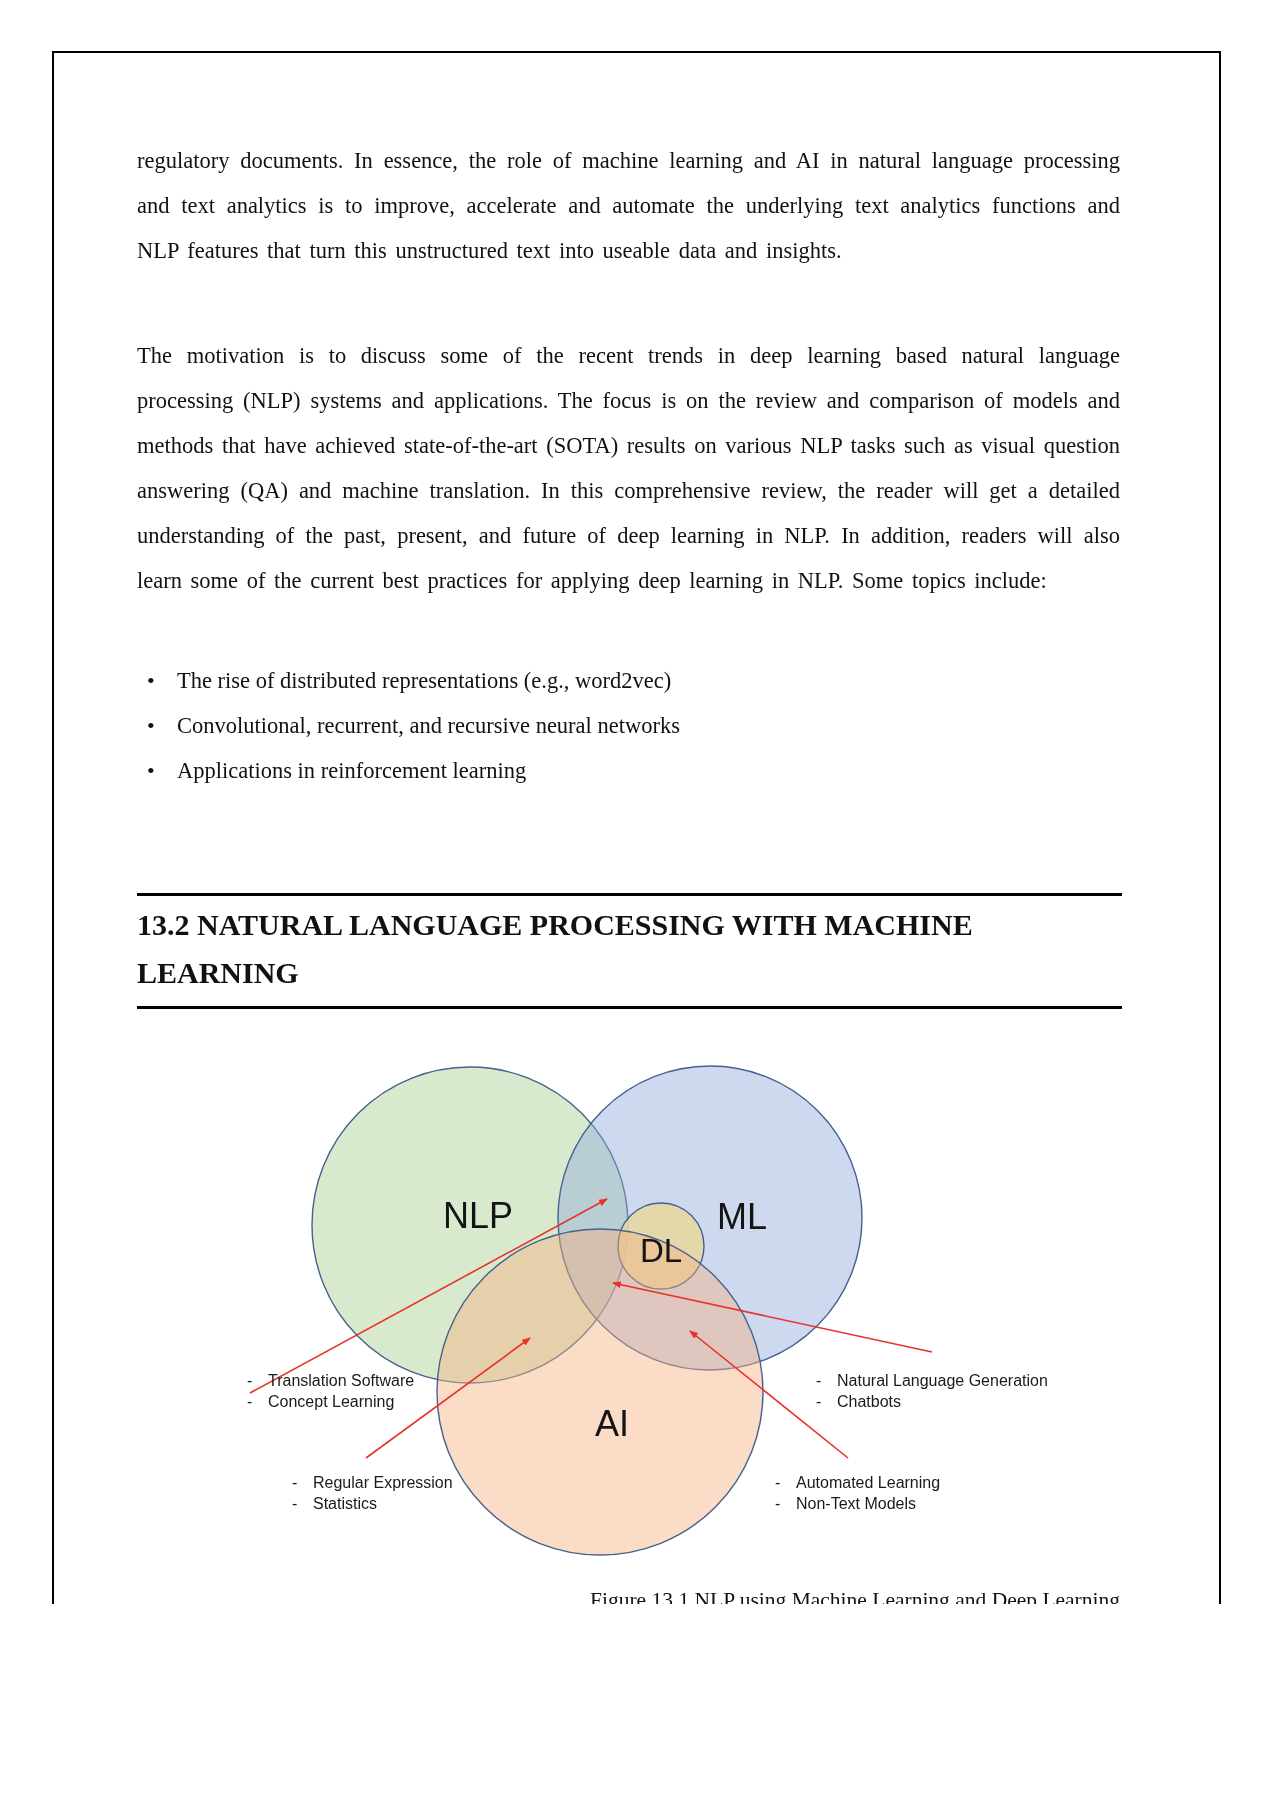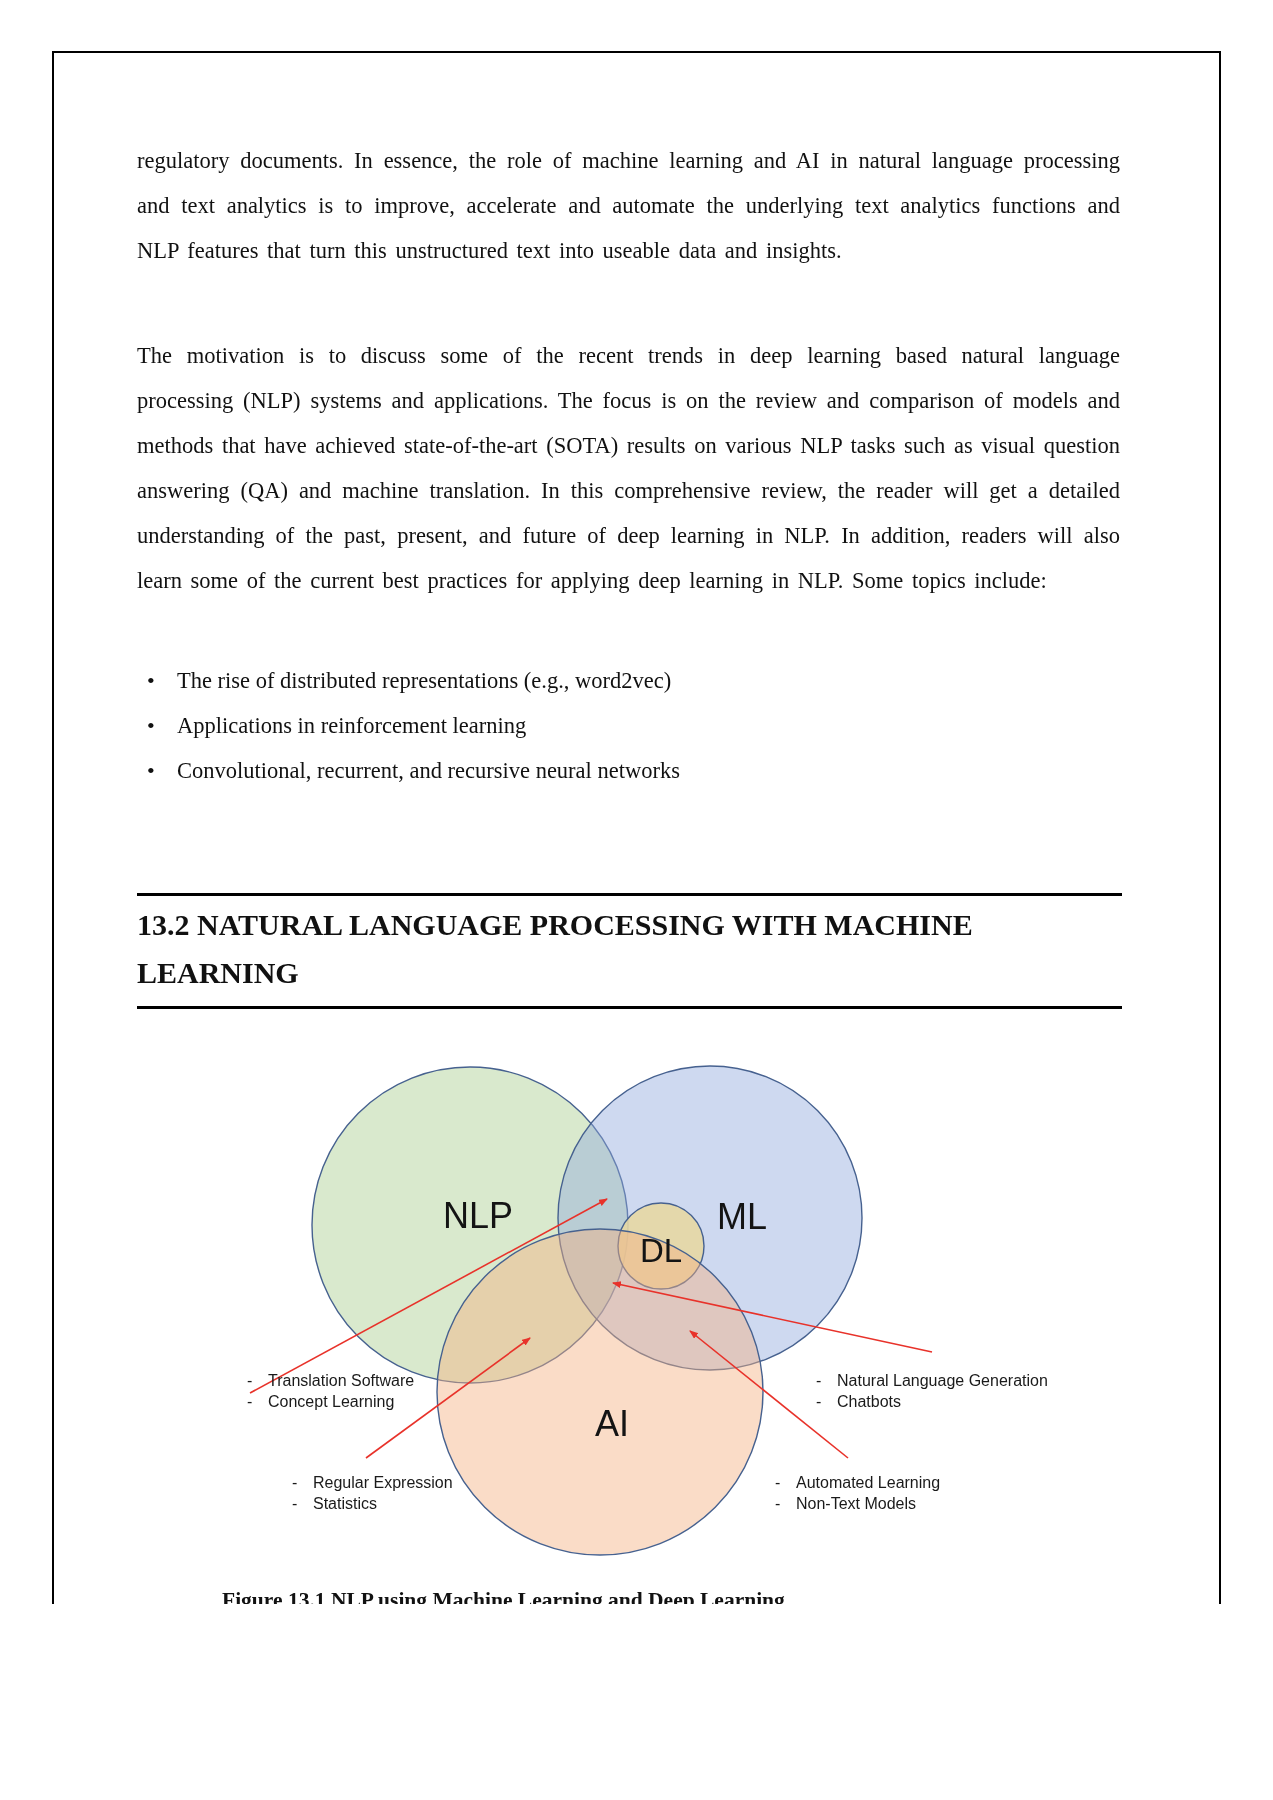--- a/index.html
+++ b/index.html
@@ -19,39 +19,39 @@
         border-top:3px solid #000;border-bottom:3px solid #000;padding:5px 0 9px 0;box-sizing:content-box;}
   .section-heading{font-size:30px;font-weight:bold;line-height:48px;width:920px;margin:0;}
   .venn-svg{position:absolute;left:0;top:0;width:1273px;height:1800px;}
   .venn-circle{stroke:#46618f;stroke-width:1.4px;}
   .venn-label{font-family:"Liberation Sans",sans-serif;fill:#141414;text-anchor:middle;}
   .redline{stroke-width:1.6px;}
   .ann{position:absolute;font-family:"Liberation Sans",sans-serif;font-size:16px;
         line-height:21px;color:#1a1a1a;white-space:nowrap;margin-top:14px;}
   .ann .dash{display:inline-block;width:21px;}
   .figure-caption{position:absolute;left:137px;top:1588px;width:983px;box-sizing:border-box;
-        padding-left:85px;text-align:left;font-size:21.5px;font-weight:bold;}
+        padding-left:85px;text-align:right;font-size:21.5px;font-weight:normal;}
   .page-number{position:absolute;left:1036px;top:1672px;width:80px;text-align:center;font-size:22px;}
   .footer-text{position:absolute;left:405px;top:1702px;font-family:Liberation Mono, monospace;
         font-size:14.5px;color:#ef4444;letter-spacing:0.2px;}
 </style>
 </head>
 <body>
 
 <div class="page">
 
   <div class="page-border"></div>
 
   <div class="body-text">
     <p class="para p1">regulatory documents. In essence, the role of machine learning and AI in natural language processing and text analytics is to improve, accelerate and automate the underlying text analytics functions and NLP features that turn this unstructured text into useable data and insights.</p>
     <p class="para p2">The motivation is to discuss some of the recent trends in deep learning based natural language processing (NLP) systems and applications. The focus is on the review and comparison of models and methods that have achieved state-of-the-art (SOTA) results on various NLP tasks such as visual question answering (QA) and machine translation. In this comprehensive review, the reader will get a detailed understanding of the past, present, and future of deep learning in NLP. In addition, readers will also learn some of the current best practices for applying deep learning in NLP. Some topics include:</p>
     <ul class="bullet-list">
       <li class="bullet-item">The rise of distributed representations (e.g., word2vec)</li>
+      <li class="bullet-item">Convolutional, recurrent, and recursive neural networks</li>
       <li class="bullet-item">Applications in reinforcement learning</li>
-      <li class="bullet-item">Convolutional, recurrent, and recursive neural networks</li>
     </ul>
   </div>
 
   <div class="section-heading-block">
     <h2 class="section-heading">13.2 NATURAL LANGUAGE PROCESSING WITH MACHINE LEARNING</h2>
   </div>
 
   <svg class="venn-svg" viewBox="0 0 1273 1800" xmlns="http://www.w3.org/2000/svg">
     <defs>
       <marker id="arrowhead" markerWidth="10" markerHeight="8" refX="8" refY="3.5" orient="auto" markerUnits="userSpaceOnUse">

